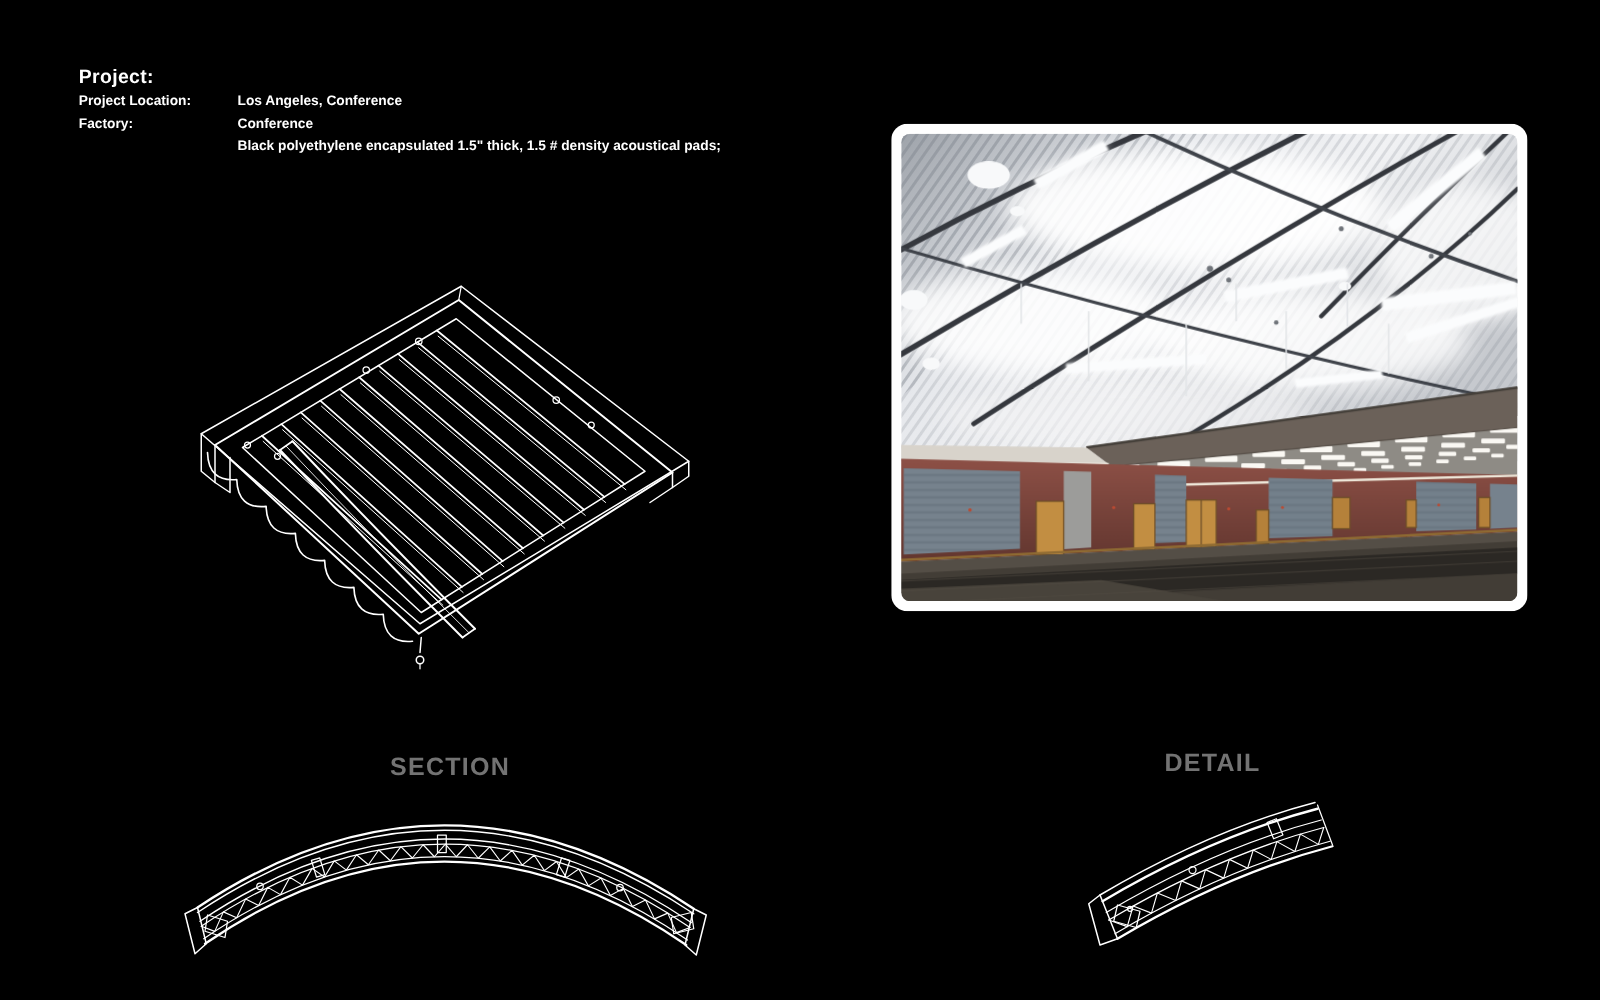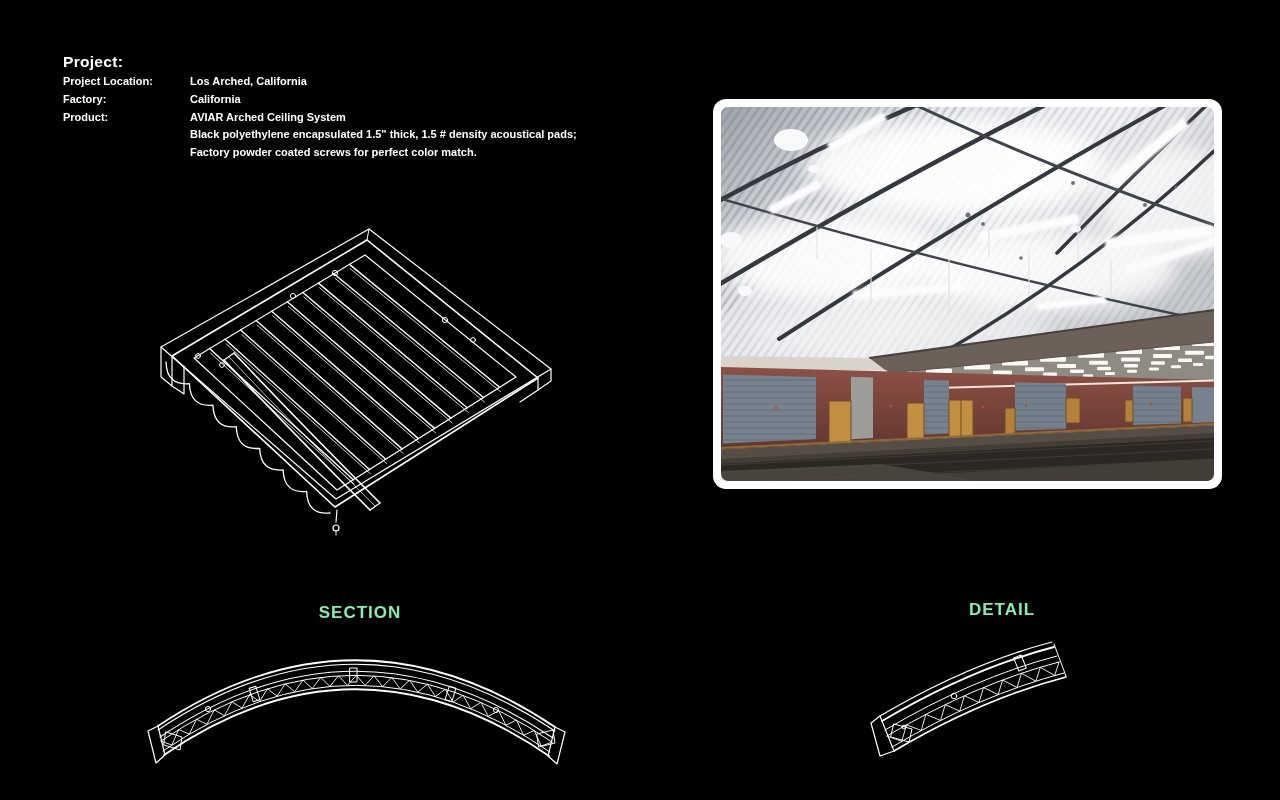--- a/index.html
+++ b/index.html
@@ -4,53 +4,45 @@
 <style>
   html,body{margin:0;padding:0;background:#000;}
   #stage{position:relative;width:1280px;height:800px;background:#000;overflow:hidden;
          font-family:"Liberation Sans","DejaVu Sans",sans-serif;}
   
   .info{position:absolute;left:63px;top:50px;color:#fff;font-weight:bold;}
   .irow{display:flex;font-size:11px;line-height:17.8px;white-space:nowrap;}
   .irow .ilabel{flex:0 0 127px;width:127px;}
   .irow.title{font-size:15.5px;line-height:23px;letter-spacing:.3px;}
   
-  .cap{position:absolute;color:#86efac;font-weight:bold;font-size:17px;
+  .cap{position:absolute;color:#737373;font-weight:bold;font-size:20px;
        letter-spacing:1px;text-align:center;}
   svg{display:block;}
   .lineart{position:absolute;}
 </style>
 </head>
 <body>
 
 <div id="stage">
 
   <div class="info">
     <div class="irow title">
       <span class="ilabel">Project:</span>
     </div>
     <div class="irow">
       <span class="ilabel">Project Location:</span>
-      <span class="ivalue">Los Arched, California</span>
+      <span class="ivalue">Los Angeles, Conference</span>
     </div>
     <div class="irow">
       <span class="ilabel">Factory:</span>
-      <span class="ivalue">California</span>
-    </div>
-    <div class="irow">
-      <span class="ilabel">Product:</span>
-      <span class="ivalue">AVIAR Arched Ceiling System</span>
+      <span class="ivalue">Conference</span>
     </div>
     <div class="irow">
       <span class="ilabel"></span>
       <span class="ivalue">Black polyethylene encapsulated 1.5" thick, 1.5 # density acoustical pads;</span>
-    </div>
-    <div class="irow">
-      <span class="ilabel"></span>
-      <span class="ivalue">Factory powder coated screws for perfect color match.</span>
     </div>
   </div>
 
   <svg class="lineart" style="left:140px;top:228px" width="420" height="310" viewBox="0 0 420 310">
     <g stroke="#fff" fill="none" stroke-linecap="round" stroke-linejoin="round">
       <polygon points="227,12 398,150 195,279 32,128" stroke-width="1.6"></polygon>
       <polygon points="229,1 411,141 196,271 21,119" stroke-width="1.2"></polygon>
       <polygon points="225,27 376,149 197,262 54,130" stroke-width="1.2"></polygon>
       <g id="iso-slats" stroke="#fff">
           <line x1="209.5" y1="36.4" x2="359.7" y2="159.3" stroke-width="1.4"></line>
@@ -307,21 +299,21 @@
       <g stroke-width="1">
         <rect x="111" y="45" width="7" height="14" transform="rotate(-17 114.5 52)"></rect>
         <rect x="210" y="26" width="7" height="14"></rect>
         <rect x="307" y="45" width="7" height="14" transform="rotate(17 310.5 52)"></rect>
       </g>
       <circle cx="68" cy="67" r="2.6" stroke-width="1"></circle>
       <circle cx="356" cy="68" r="2.6" stroke-width="1"></circle>
     </g>
   </svg>
 
-  <div class="cap" style="left:902px;top:600px;width:200px">DETAIL</div>
+  <div class="cap" style="left:870px;top:600px;width:200px">DETAIL</div>
   <svg class="lineart" style="left:868px;top:630px" width="200" height="128" viewBox="0 0 200 128">
     <g stroke="#fff" fill="none" stroke-linecap="round" stroke-linejoin="round">
       <path d="M 12 86 Q 100 34 184 12" stroke-width="1.2"></path>
       <path d="M 14 91 Q 102 39 186 17" stroke-width="1.9"></path>
       <path d="M 17 100 Q 105 48 189 26" stroke-width="1"></path>
       <path d="M 19 106 Q 107 54 191 32" stroke-width="1"></path>
       <path d="M 24 117 Q 112 65 196 43" stroke-width="1"></path>
       <path d="M 26 121 Q 114 69 198 47" stroke-width="1.8"></path>
       <polyline id="det-zig" stroke-width="0.9" points="19.0,106.0 33.8,111.3 38.5,94.8 53.2,100.5 57.9,84.4 72.6,90.4 77.2,74.7 91.8,81.1 96.4,65.7 111.0,72.5 115.5,57.5 130.1,64.6 134.6,50.0 149.0,57.5 153.5,43.3 167.9,51.2 172.3,37.3 186.7,45.5 191.0,32.0"></polyline>
       <polygon points="12,86 3,93 12,126 26,121" stroke-width="1.2"></polygon>

